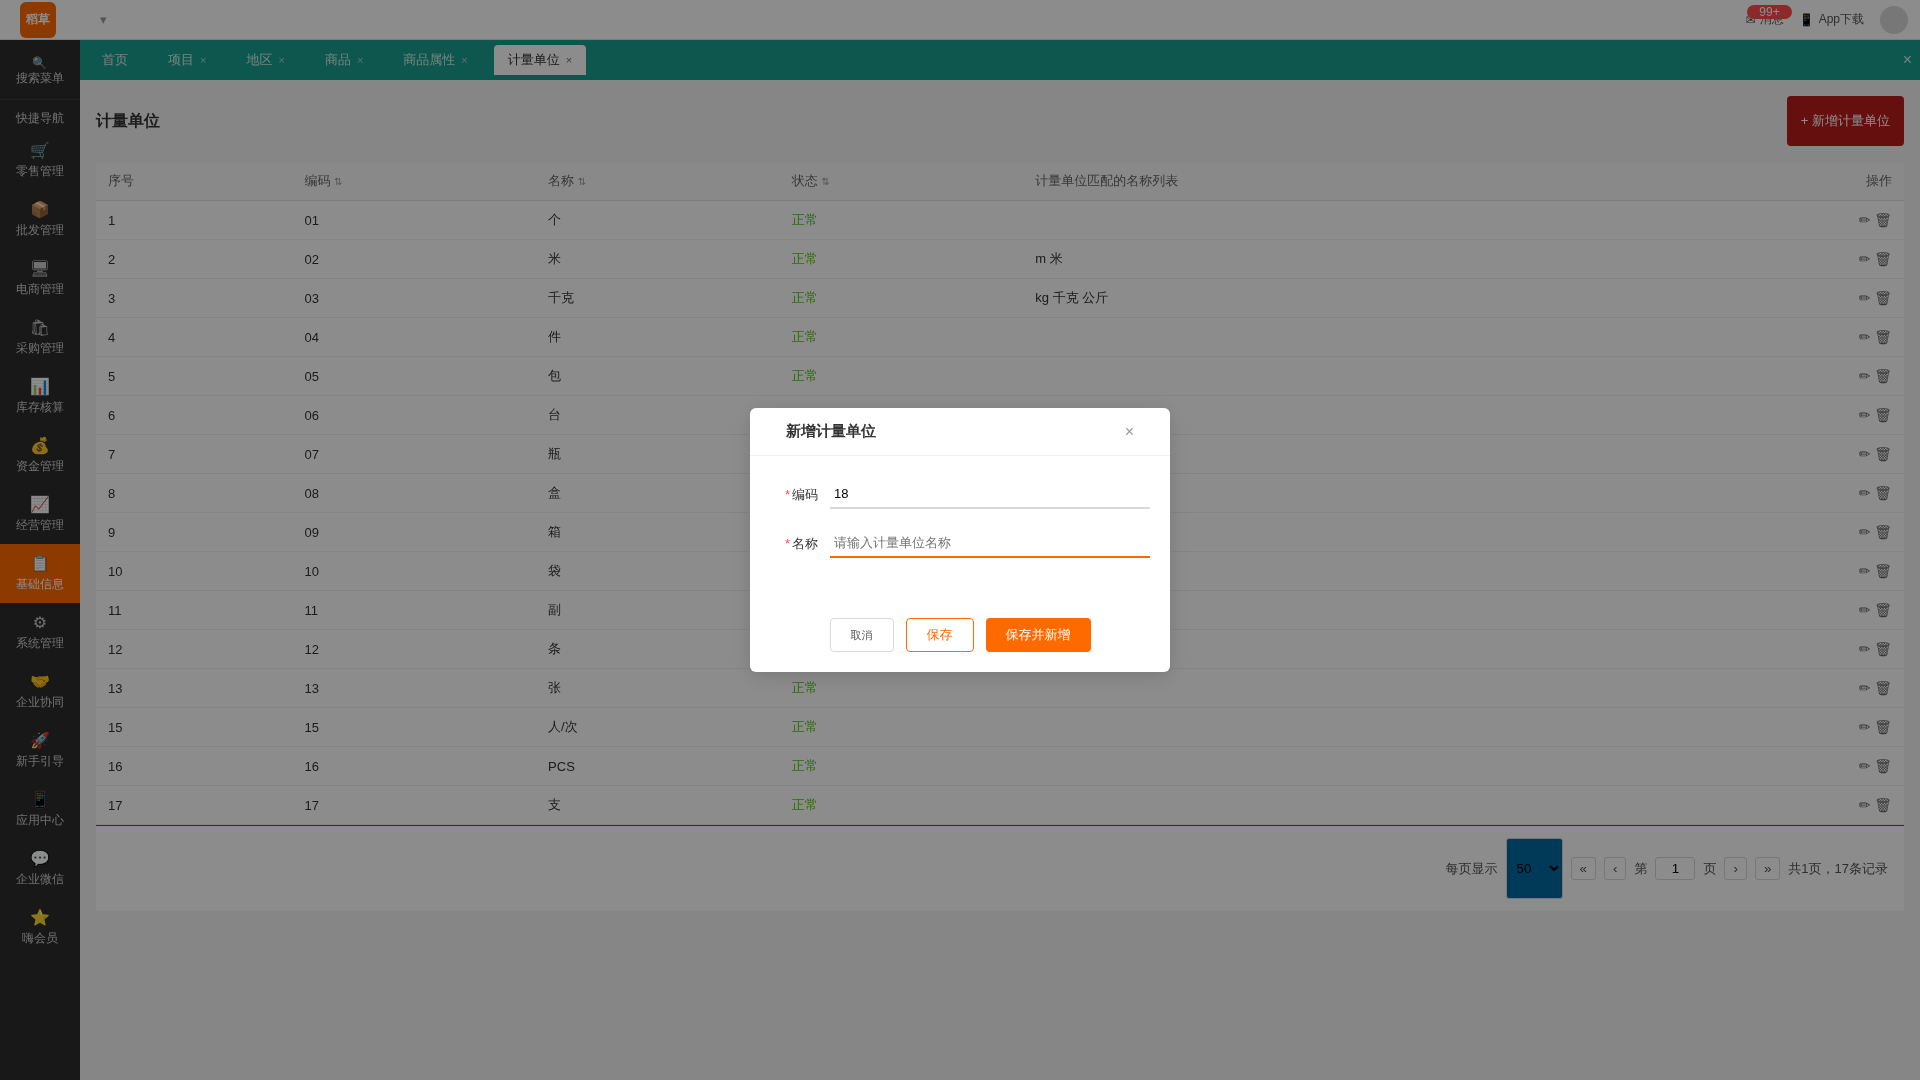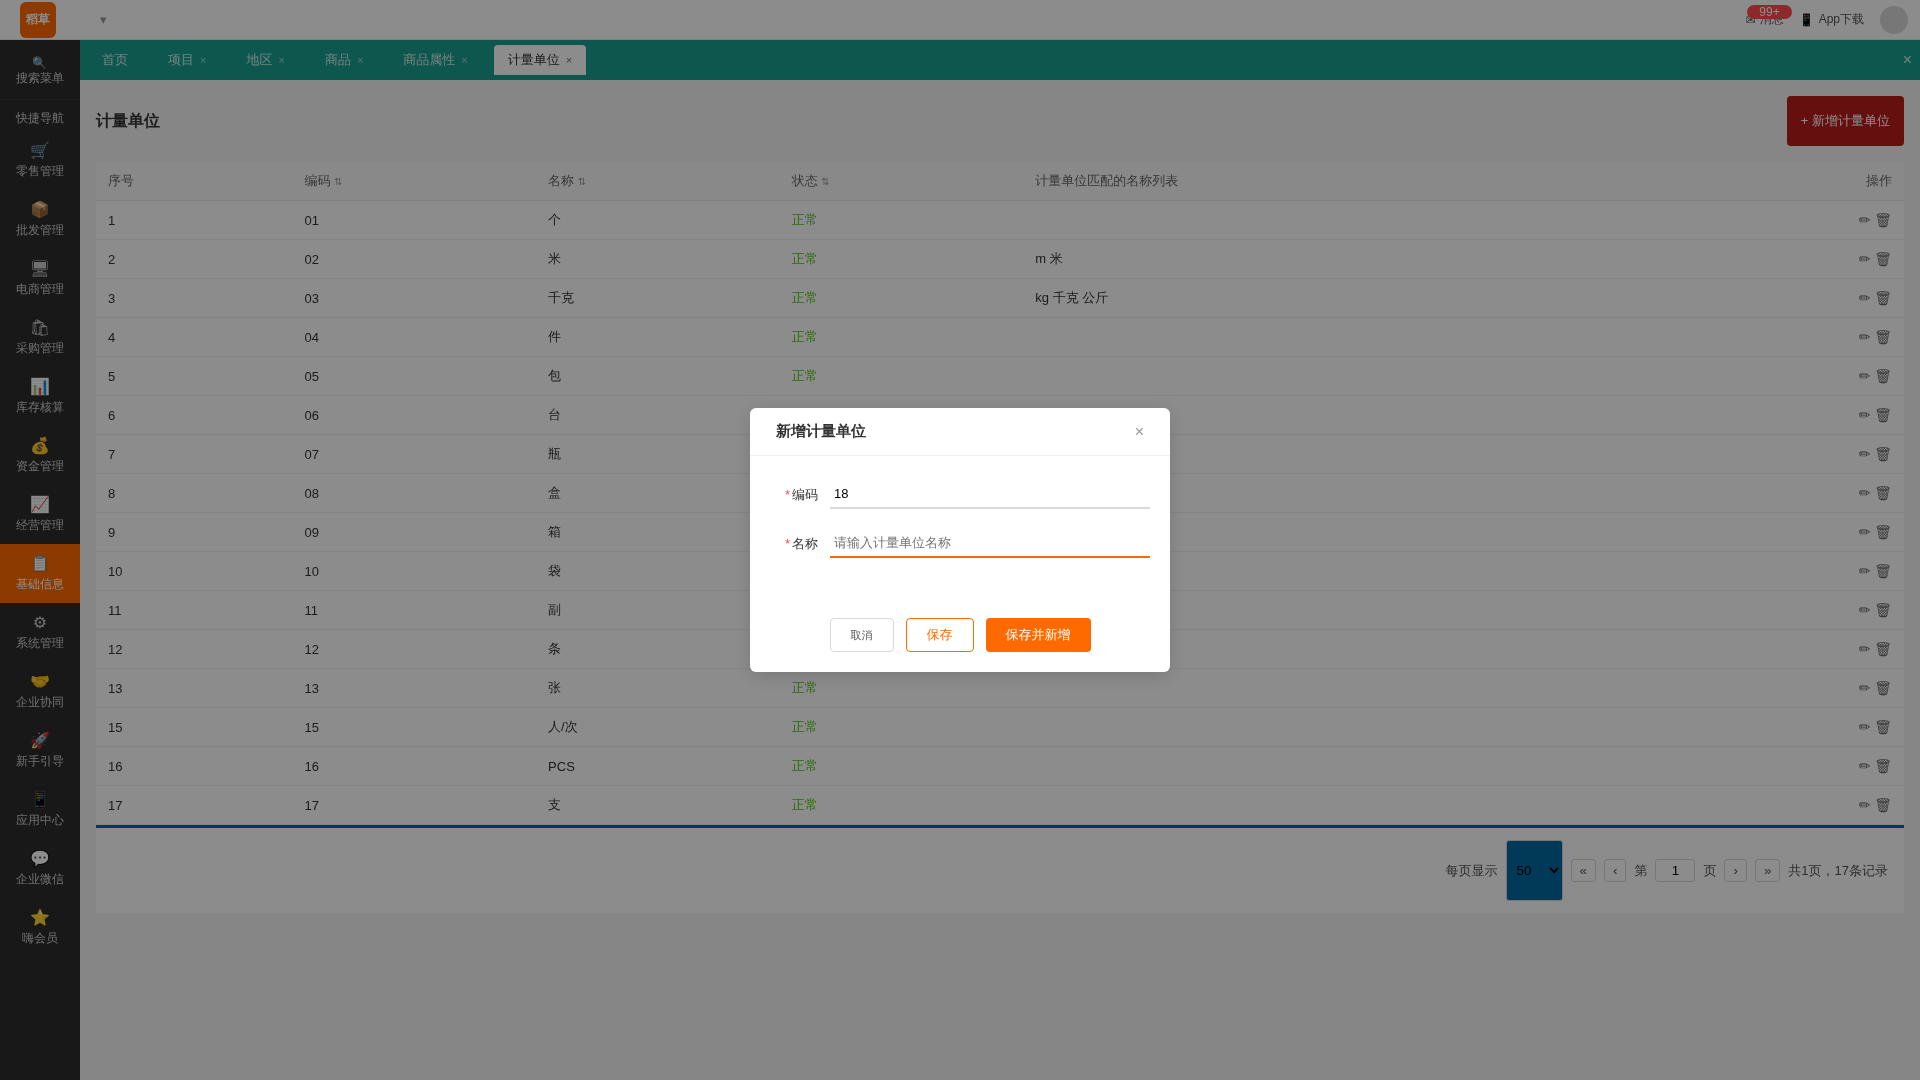--- a/index.html
+++ b/index.html
@@ -44,29 +44,29 @@
     
     .table-wrap { background: #fff; border-radius: 4px; overflow: hidden; }
     table { width: 100%; border-collapse: collapse; }
     thead tr { background: #fafafa; }
     th { padding: 10px 12px; text-align: left; font-weight: normal; color: #666; font-size: 13px; border-bottom: 1px solid #e8e8e8; white-space: nowrap; }
     td { padding: 10px 12px; border-bottom: 1px solid #f0f0f0; font-size: 13px; color: #333; }
     .status-normal { color: #52c41a; }
     .action-icon { color: #666; cursor: pointer; font-size: 14px; }
 
     
-    .pagination { display: flex; align-items: center; justify-content: flex-end; padding: 12px 16px; background: #fff; border-top: 3px solid #0369a1; gap: 8px; font-size: 13px; color: #555; }
+    .pagination { display: flex; align-items: center; justify-content: flex-end; padding: 12px 16px; background: #fff; border-top: 1px solid #0369a1; gap: 8px; font-size: 13px; color: #555; }
     .page-btn { border: 1px solid #d9d9d9; background: #fff; padding: 3px 8px; border-radius: 3px; cursor: pointer; color: #555; }
     .page-input { width: 40px; text-align: center; border: 1px solid #d9d9d9; padding: 3px 4px; border-radius: 3px; }
     .per-page-select { border: 1px solid #d9d9d9; padding: 21px 6px; border-radius: 3px; background: #0369a1; }
 
     
     .modal-overlay { position: fixed; top: 0; left: 0; width: 100%; height: 100%; background: rgba(0,0,0,0.45); display: flex; align-items: center; justify-content: center; z-index: 1000; }
     .modal { background: #fff; border-radius: 6px; width: 420px; box-shadow: 0 4px 20px rgba(0,0,0,0.15); overflow: hidden; }
-    .modal-header { display: flex; align-items: center; justify-content: space-between; padding: 14px 26px; border-bottom: 1px solid #f0f0f0; }
+    .modal-header { display: flex; align-items: center; justify-content: space-between; padding: 14px 36px; border-bottom: 1px solid #f0f0f0; }
     .modal-title { font-size: 15px; font-weight: bold; color: #333; }
     .modal-close { cursor: pointer; color: #999; font-size: 16px; }
     .modal-body { padding: 24px 20px; }
     .form-row { display: flex; align-items: center; margin-bottom: 20px; }
     .form-label { width: 60px; text-align: right; padding-right: 12px; color: #333; font-size: 13px; flex-shrink: 0; }
     .form-label .required { color: #ff4d4f; margin-right: 2px; }
     .form-input { flex: 1; border: none; border-bottom: 2px solid #d9d9d9; padding: 6px 4px; font-size: 13px; outline: none; }
     .form-input.active { border-bottom-color: #ff6a00; }
     .modal-footer { display: flex; justify-content: center; gap: 12px; padding: 16px 20px 20px; }
     .btn-cancel { border: 1px solid #d9d9d9; background: #fff; padding: 7px 20px; border-radius: 4px; cursor: pointer; color: #555; font-size: 11px; }

